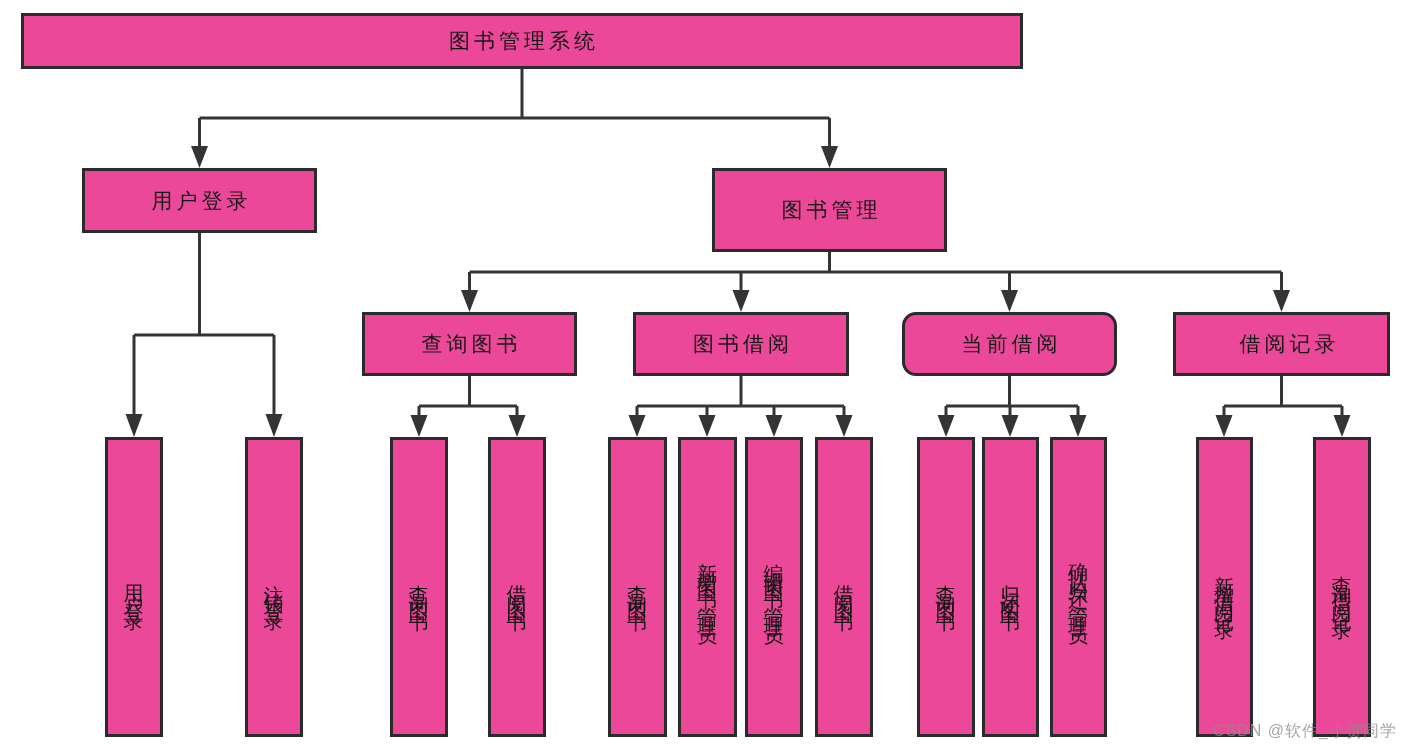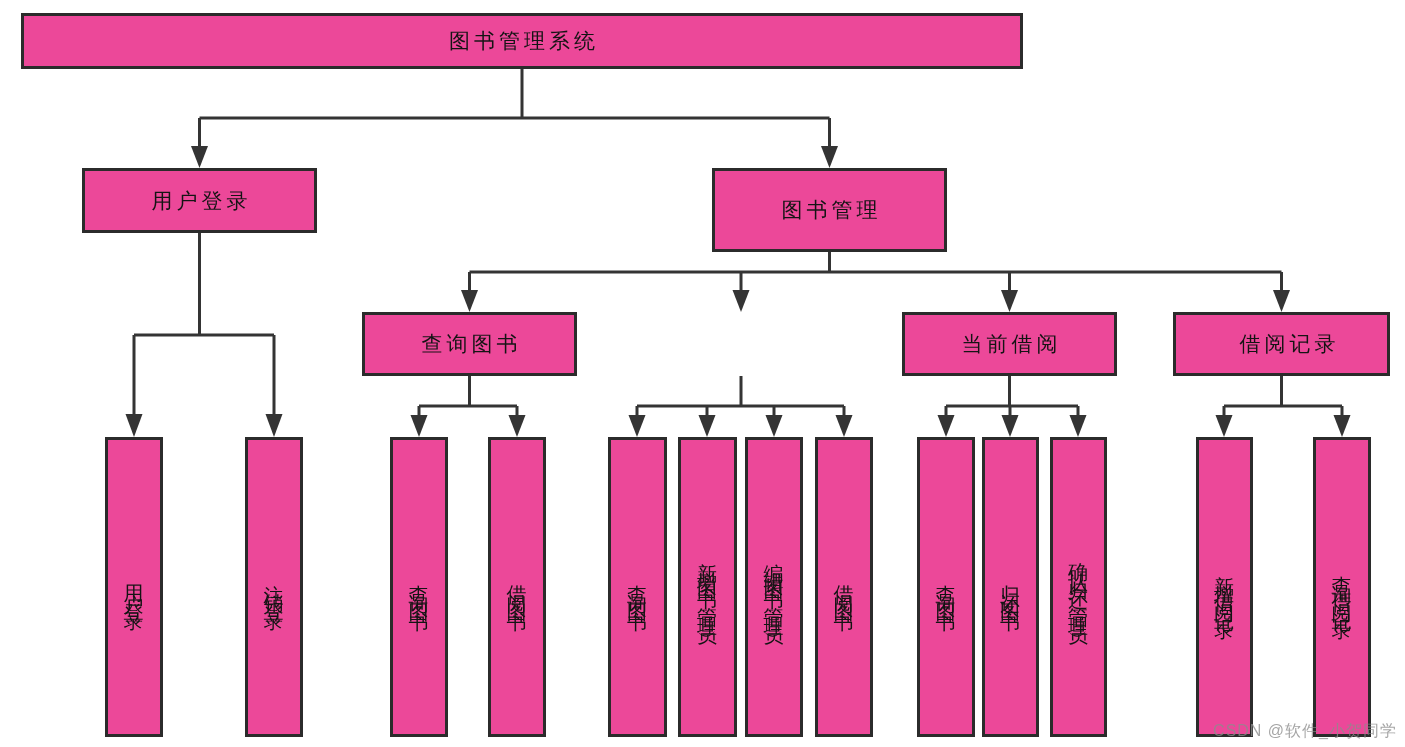--- a/index.html
+++ b/index.html
@@ -122,21 +122,24 @@
   <div class="box box-h" style="left:82px; top:168px; width:235px; height:65px;">
     <span>用户登录</span>
   </div>
   <div class="box box-h" style="left:712px; top:168px; width:235px; height:84px;">
     <span>图书管理</span>
   </div>
 
   <div class="box box-h" style="left:362px; top:312px; width:215px; height:64px;">
     <span>查询图书</span>
   </div>
-  <div class="box box-h" style="left:902px; top:312px; width:215px; height:64px;">
+  <div class="box box-h" style="left:633px; top:312px; width:216px; height:64px;">
+    <span>图书借阅</span>
+  </div>
+  <div class="box box-h" style="left:902px; top:312px; width:215px; height:64px;border-radius:14px;">
     <span>当前借阅</span>
   </div>
   <div class="box box-h" style="left:1173px; top:312px; width:217px; height:64px;padding-left:12px;">
     <span>借阅记录</span>
   </div>
 
   <div class="box box-v" style="left:105px; top:437px; width:58px; height:300px;">
     <span>用户登录</span>
   </div>
   <div class="box box-v" style="left:245px; top:437px; width:58px; height:300px;">

